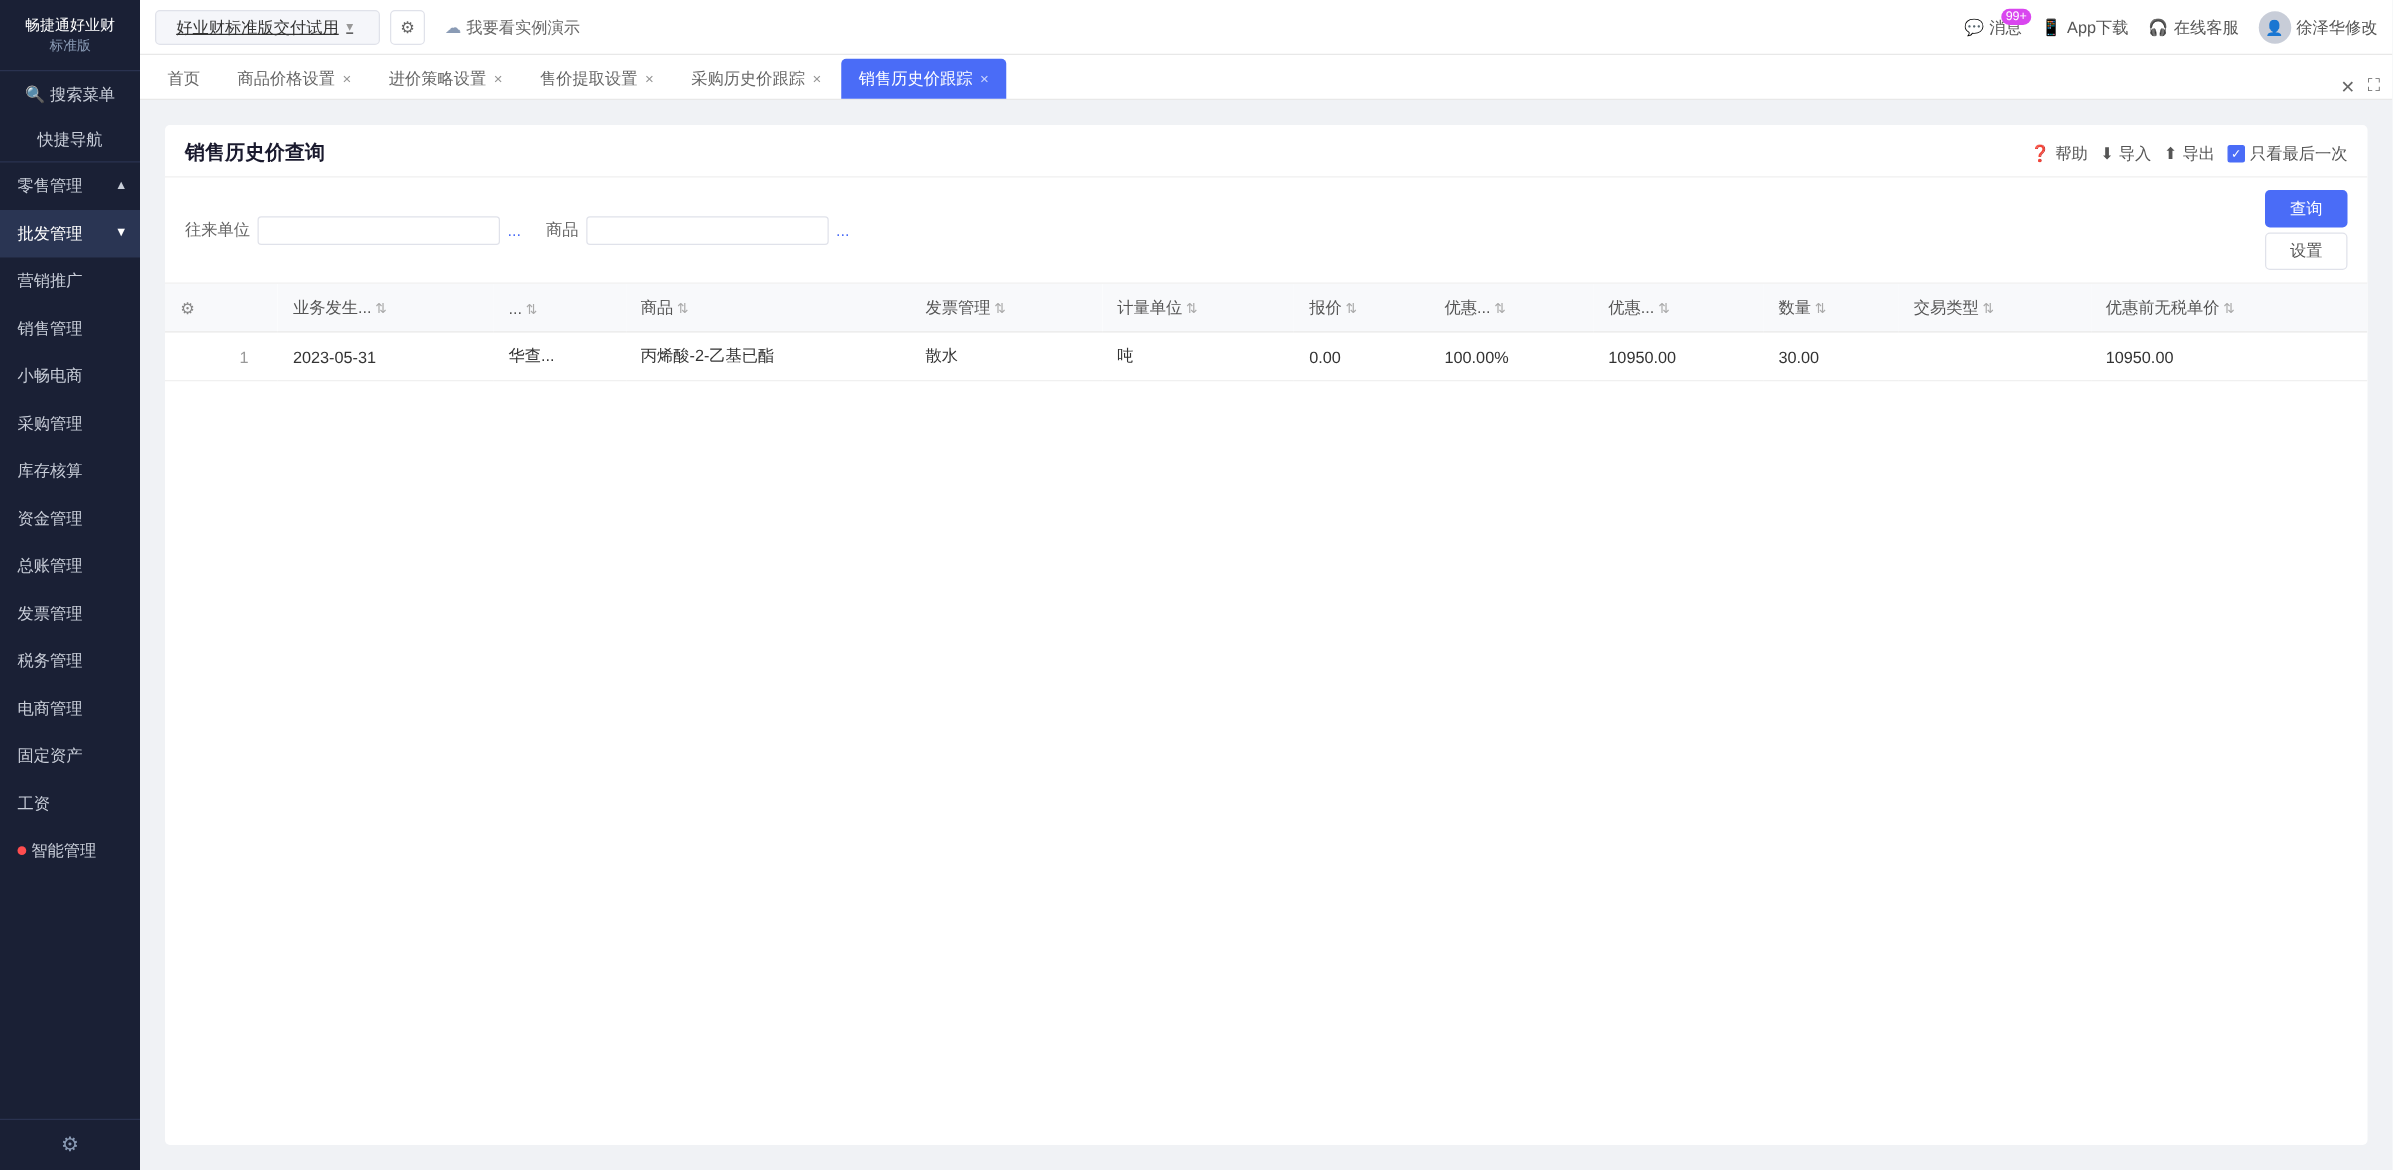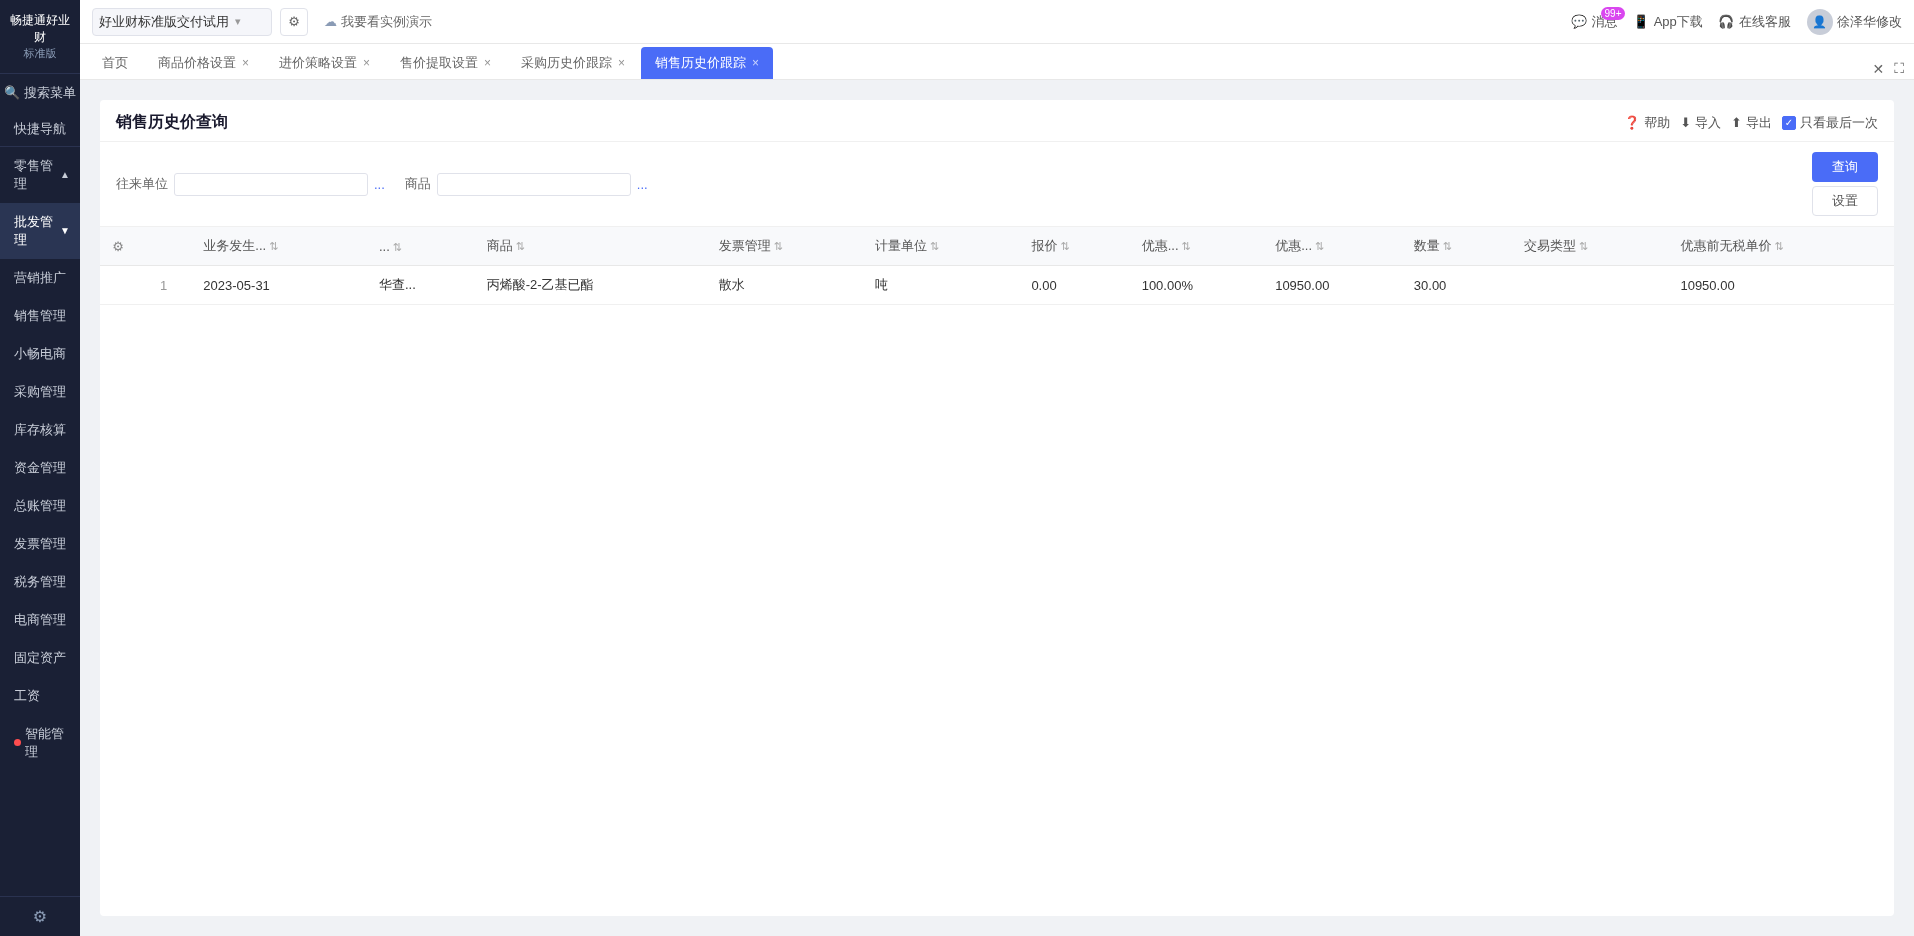--- a/index.html
+++ b/index.html
@@ -1,20 +1,20 @@
 <!DOCTYPE html>
 <html><head>
   <meta charset="utf-8">
   <style>
     * { margin: 0; padding: 0; box-sizing: border-box; }
     body { font-family: "Microsoft YaHei", "PingFang SC", sans-serif; font-size: 13px; background: #f0f2f5; display: flex; height: 936px; overflow: hidden; }
 
     
     .sidebar {
-      width: 80px;
+      width: 112px;
       background: #1a2035;
       color: #c8cdd8;
       display: flex;
       flex-direction: column;
       flex-shrink: 0;
       height: 100%;
     }
     .sidebar-logo {
       display: flex;
       flex-direction: column;
@@ -97,25 +97,26 @@
       border-bottom: 1px solid #e8e8e8;
       gap: 8px;
     }
     .topbar-app-selector {
       display: flex;
       align-items: center;
       gap: 6px;
       background: #f5f6fa;
       border: 1px solid #e0e2ea;
       border-radius: 4px;
-      padding: 4px 6px;
+      padding: 4px 16px;
       cursor: pointer;
       font-size: 13px;
       color: #333;
       min-width: 180px;
+      text-decoration: underline;
     }
     .topbar-app-selector .arrow { color: #999; font-size: 11px; }
     .topbar-settings-icon {
       width: 28px; height: 28px;
       display: flex; align-items: center; justify-content: center;
       border: 1px solid #e0e2ea; border-radius: 4px;
       cursor: pointer; color: #666;
     }
     .topbar-demo {
       display: flex; align-items: center; gap: 4px;

